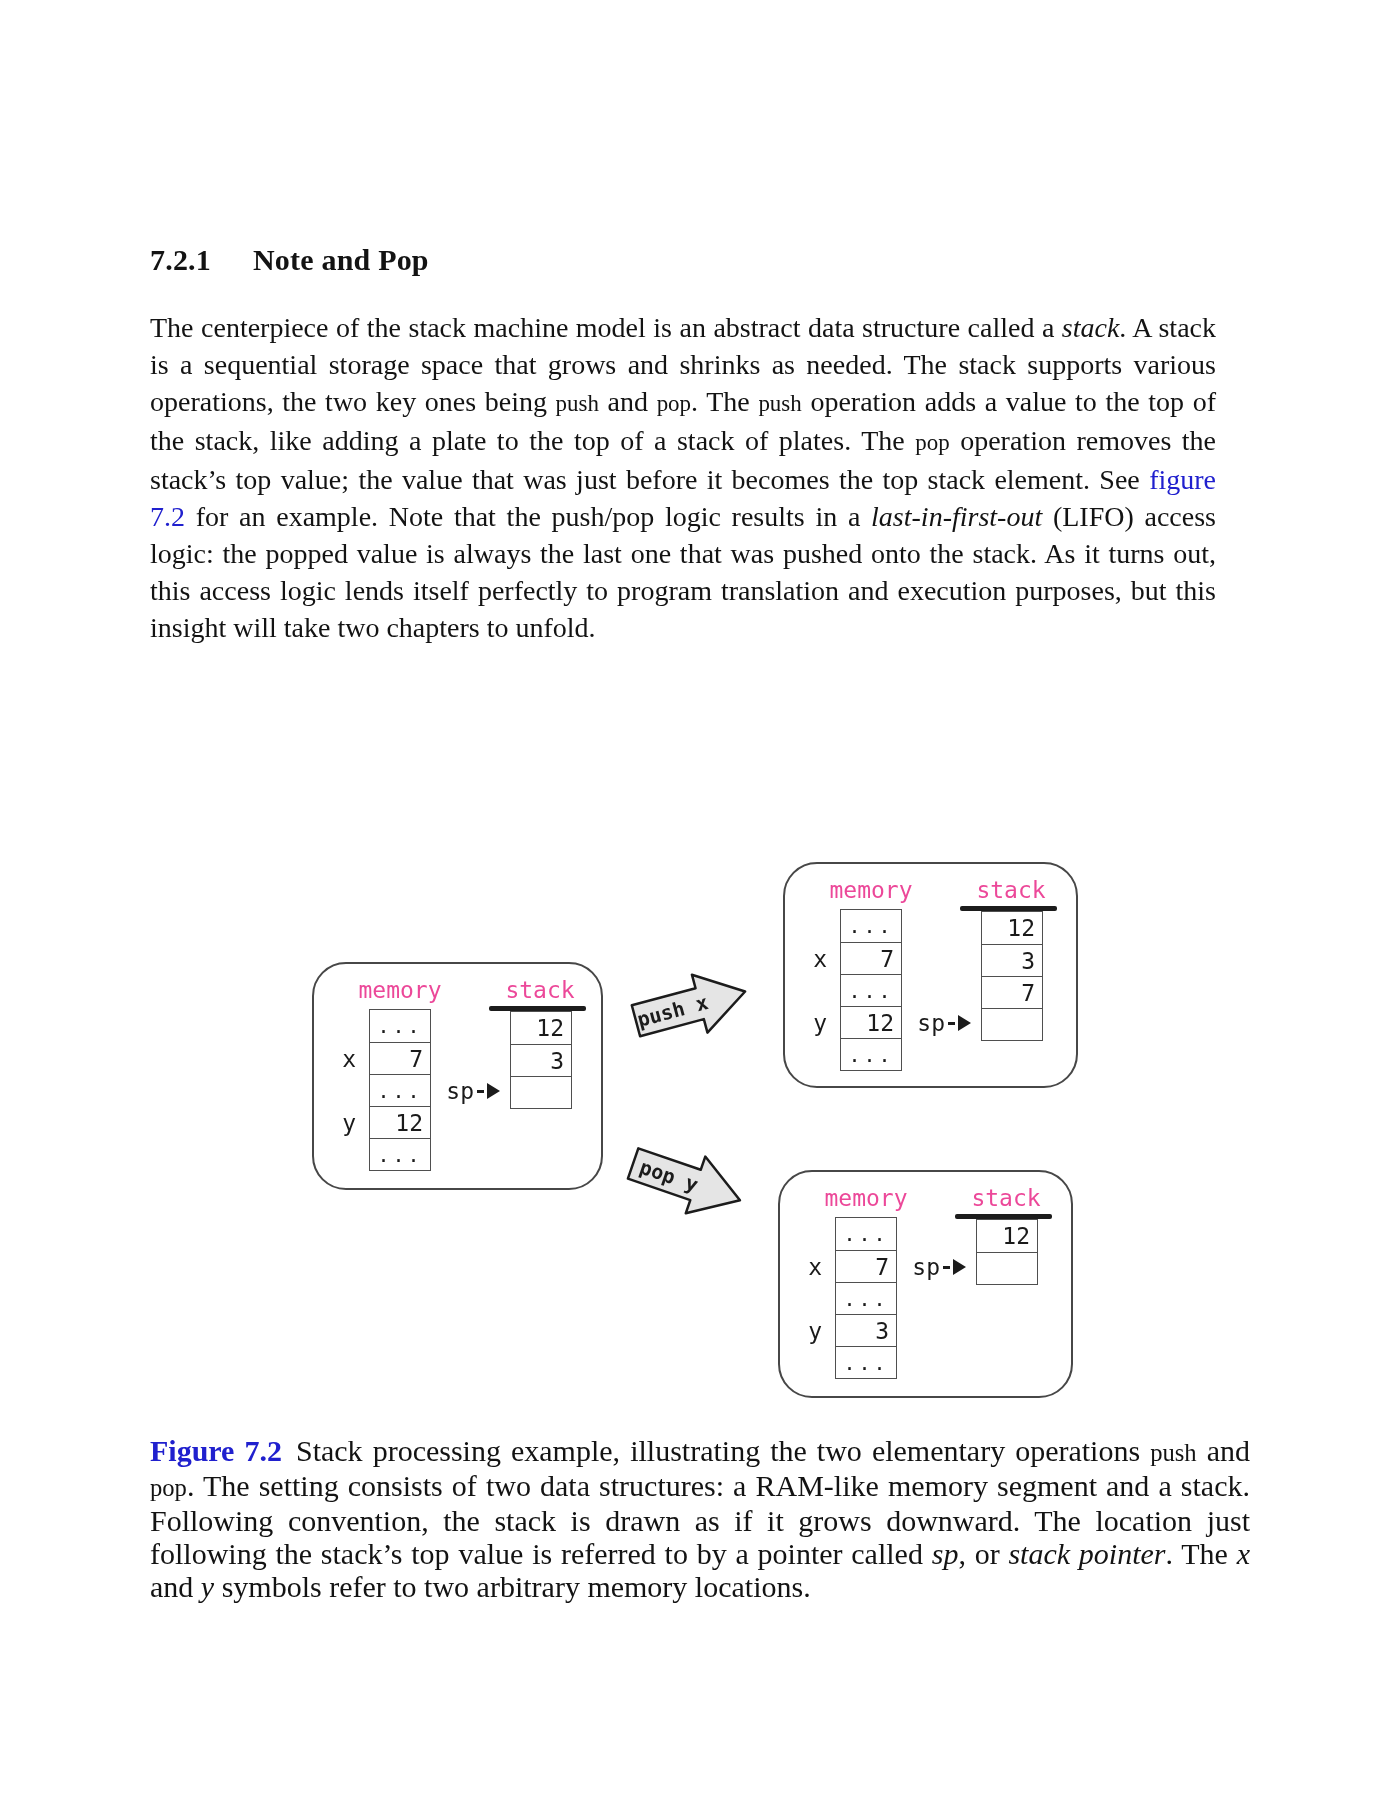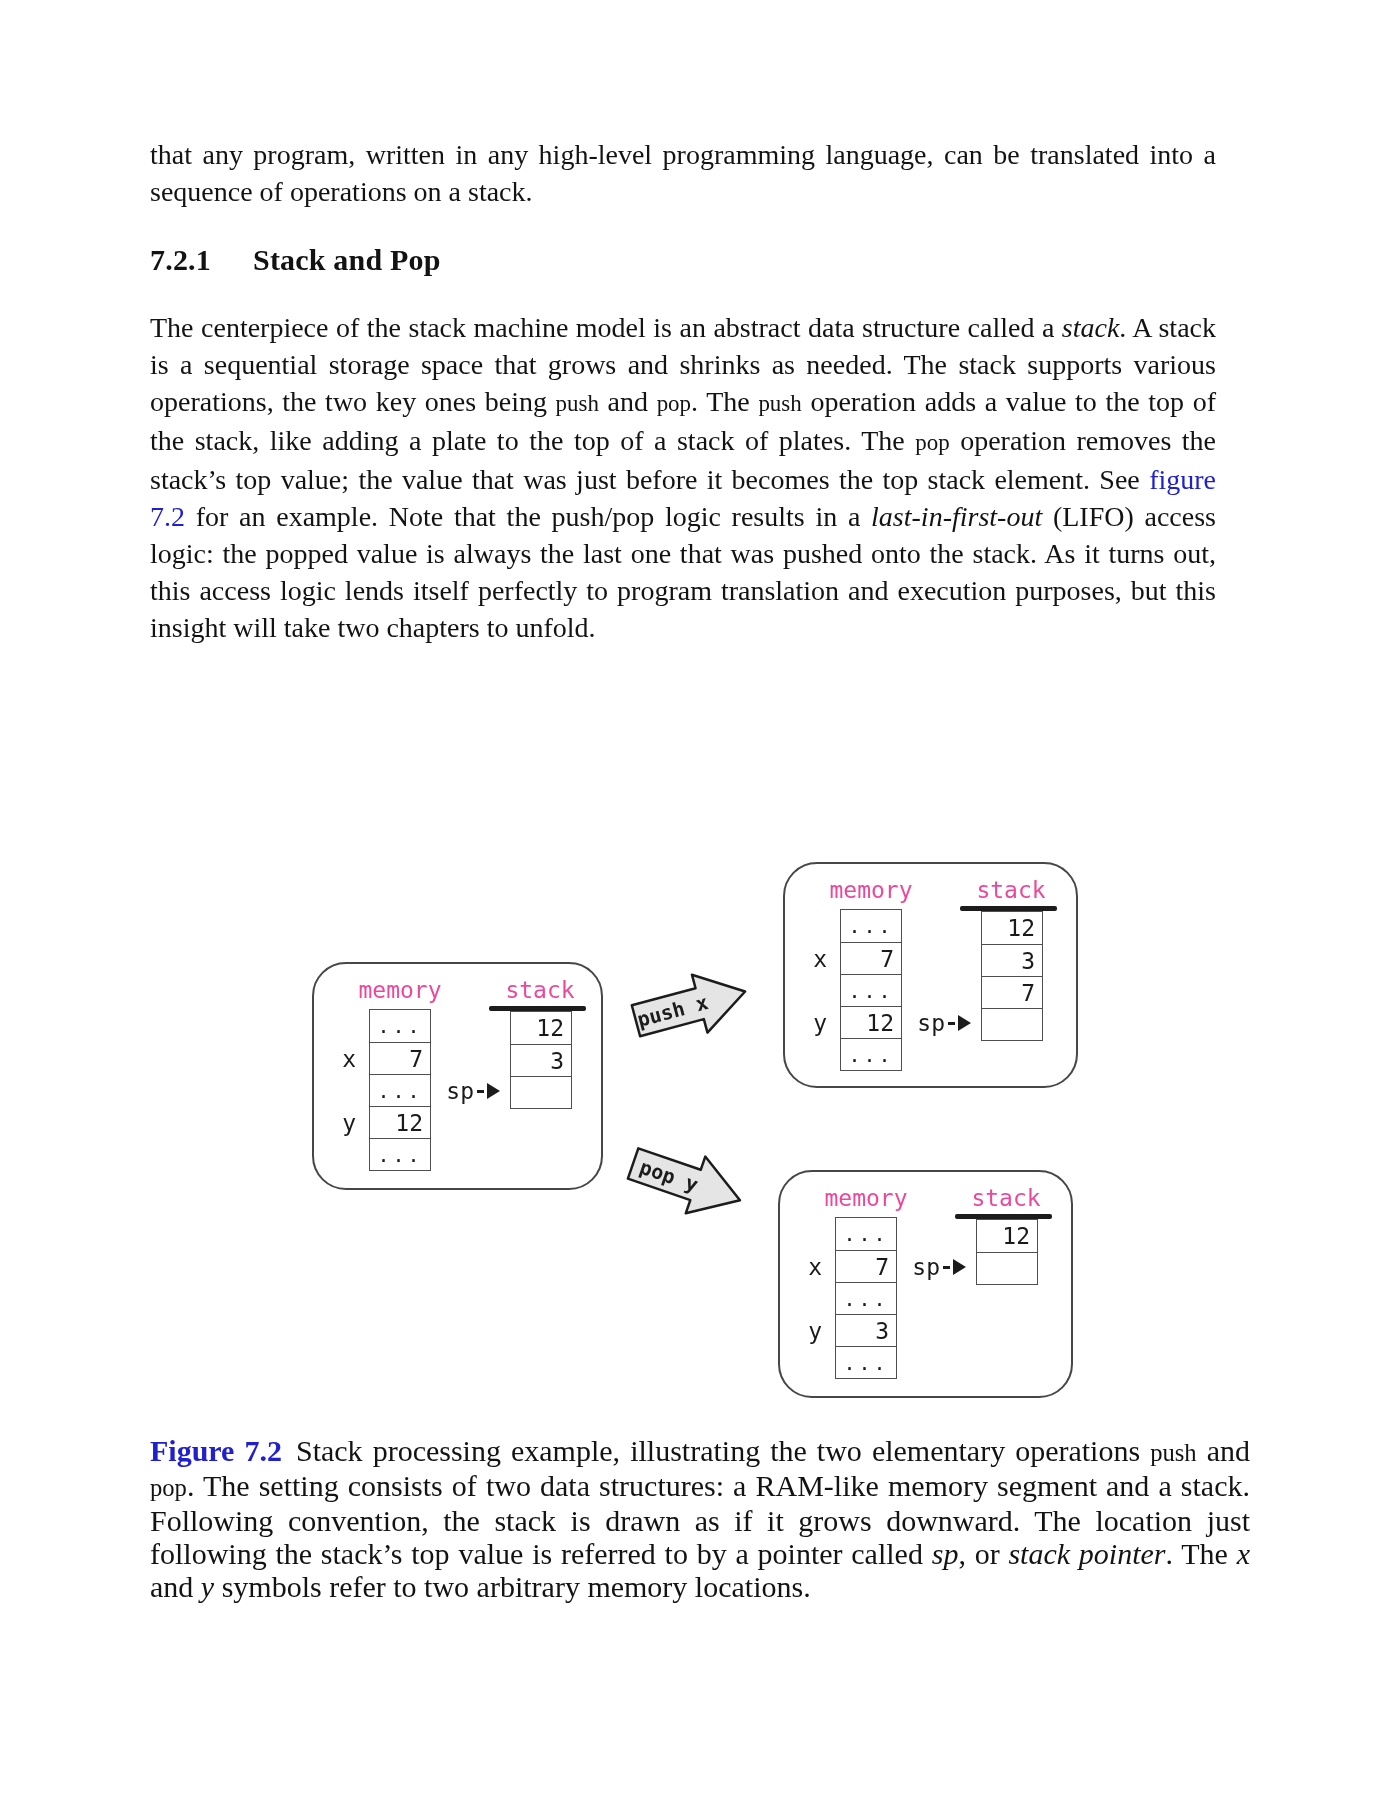--- a/index.html
+++ b/index.html
@@ -57,23 +57,22 @@
     position:absolute; left:2px; top:0; width:76px; height:64px;
     display:flex; align-items:center; justify-content:center; white-space:nowrap;
     font-family:"DejaVu Sans Mono", monospace; font-weight:bold; font-size:20px; color:#1c1c1c;
   }
 </style>
 </head>
 <body>
 
 <div class="page">
 
-  <p class="body-text" style="left:150px; top:136px; width:1066px;">that any program, written in any high-level programming language, can be translated into a sequence of operations on a stack.</p>
-
-  <h2 class="section-heading" style="left:150px; top:243px;"><span class="sec-num">7.2.1</span><span>Stack and Pop</span></h2>
+
+  <h2 class="section-heading" style="left:150px; top:243px;"><span class="sec-num">7.2.1</span><span>Note and Pop</span></h2>
 
   <p class="body-text" id="para-main" style="left:150px; top:309px; width:1066px;"><span>The centerpiece of the stack machine model is an abstract data structure called a </span><span class="run-italic">stack</span><span>. A stack is a sequential storage space that grows and shrinks as needed. The stack supports various operations, the two key ones being </span><span class="run-code">push</span><span> and </span><span class="run-code">pop</span><span>. The </span><span class="run-code">push</span><span> operation adds a value to the top of the stack, like adding a plate to the top of a stack of plates. The </span><span class="run-code">pop</span><span> operation removes the stack’s top value; the value that was just before it becomes the top stack element. See </span><a href="#" class="run-link">figure 7.2</a><span> for an example. Note that the push/pop logic results in a </span><span class="run-italic">last-in-first-out</span><span> (LIFO) access logic: the popped value is always the last one that was pushed onto the stack. As it turns out, this access logic lends itself perfectly to program translation and execution purposes, but this insight will take two chapters to unfold.</span></p>
 
   <div class="figure-area" id="figure-area">
       <div class="panel" style="left: 312px; top: 962px; width: 291px; height: 228px;">
         <div class="col-label" style="left: 86px; top: 13px;">memory</div>
         <div class="col-label" style="left: 226px; top: 13px;">stack</div>
         <div class="cells" style="left: 55px; top: 45px; width: 60px;">
           <div class="cell dots">
             <span>...</span>

